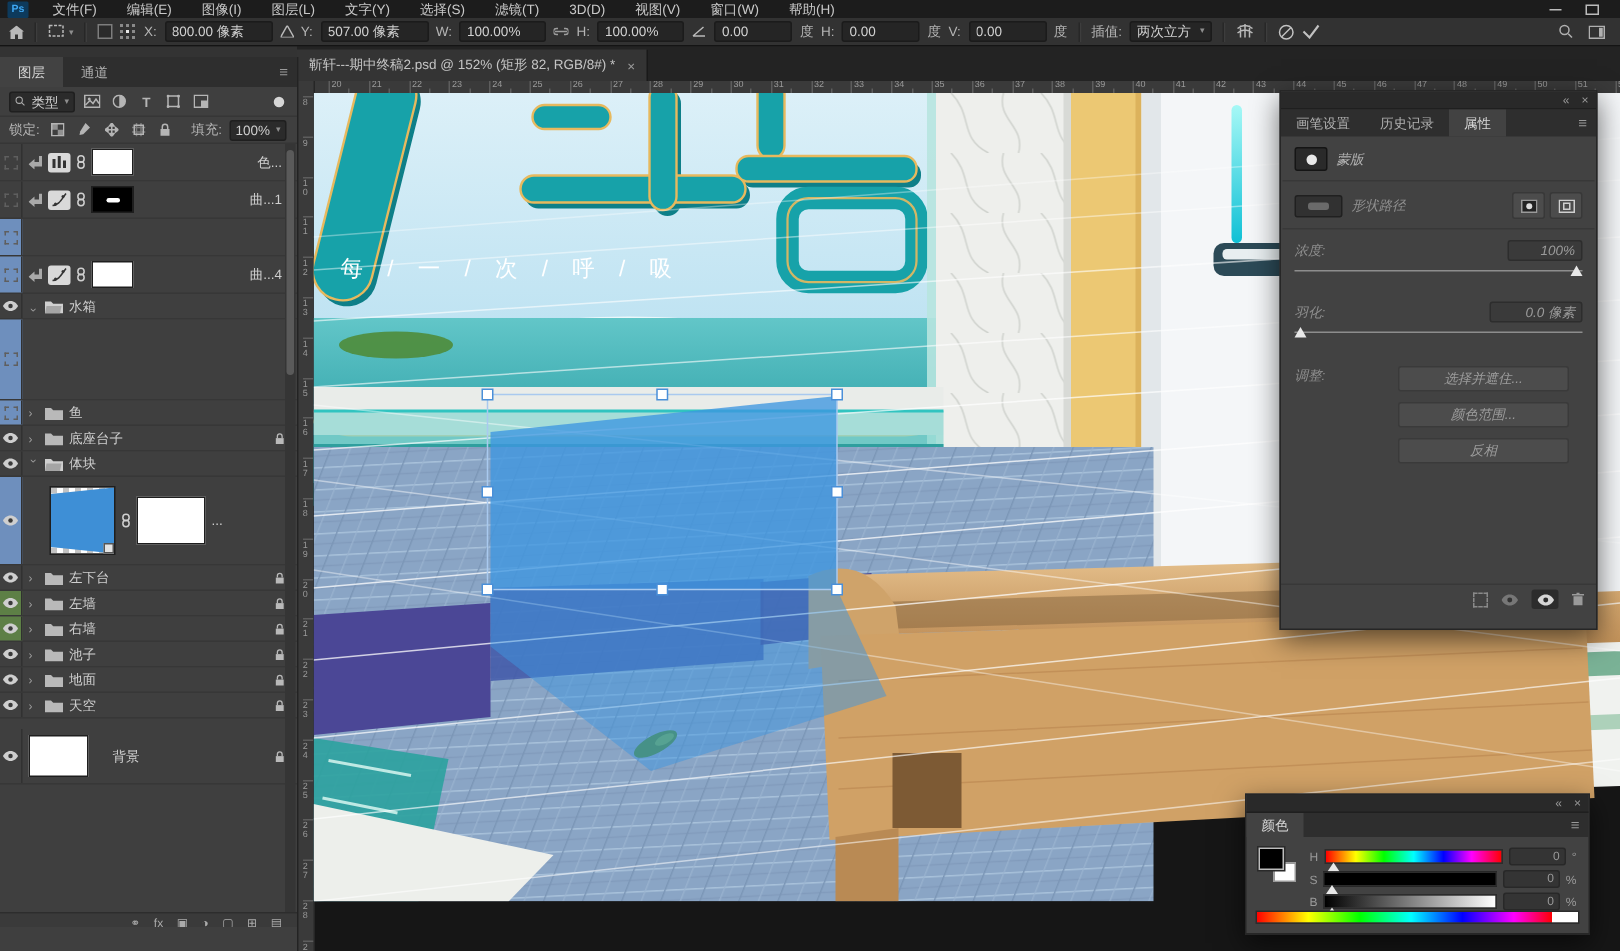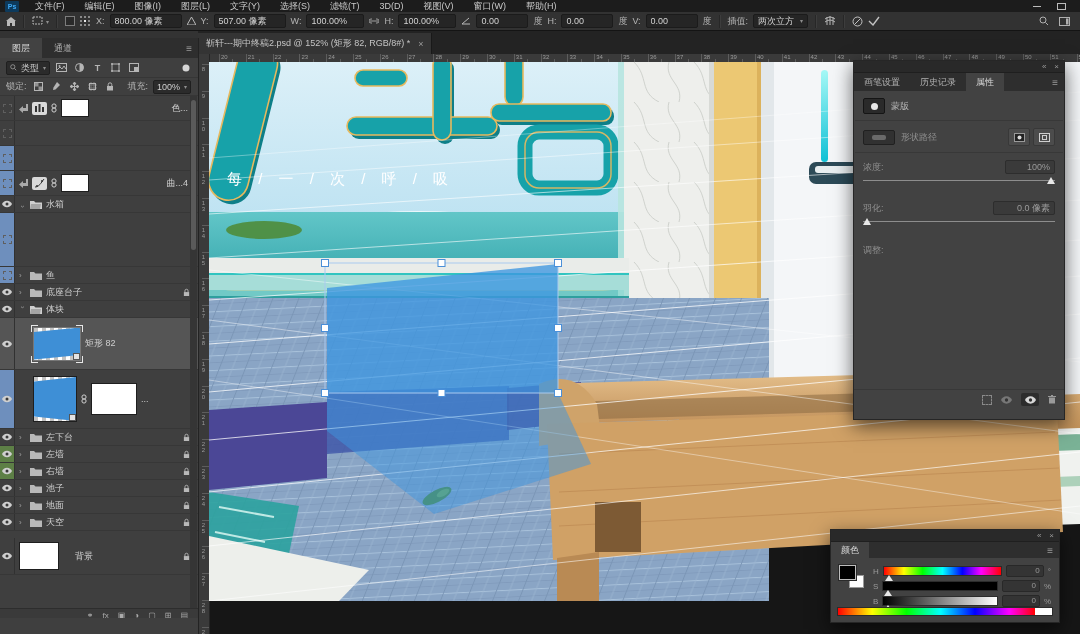--- a/index.html
+++ b/index.html
@@ -81,21 +81,21 @@
   .badge{position:absolute;right:0;bottom:0;width:7px;height:7px;background:#e3e3e3;border:1px solid #555;box-sizing:border-box;}
   .corner{position:absolute;width:6px;height:6px;border:1px solid #e8e8e8;}
   .scrollbar{position:absolute;right:1px;top:0;width:7px;height:512px;background:#353535;}
   .scrollthumb{position:absolute;left:1px;width:5px;border-radius:3px;background:#5a5a5a;}
   #layers-footer{height:9px;overflow:hidden;display:flex;gap:9px;justify-content:flex-end;
                  padding-right:10px;align-items:flex-start;background:#3a3a3a;}
   #layers-footer span{font-size:8px;color:#ababab;line-height:14px;}
   
   .fpanel{background:#424242;border:1px solid #262626;box-shadow:0 6px 18px rgba(0,0,0,.6);}
   #propspanel{left:853px;top:60px;width:210px;height:358px;}
-  #props-body{position:relative;height:318px;font-size:9px;color:#8f8f8f;}
+  #props-body{position:relative;height:318px;font-size:9px;color:#8f8f8f;font-style:italic;}
   .prow{display:flex;align-items:center;gap:6px;padding:7px 9px 6px 9px;}
   .pdivider{height:1px;background:#383838;margin:0 1px;}
   .maskico{width:20px;height:14px;background:#2a2a2a;border:1px solid #151515;border-radius:2px;
            display:flex;align-items:center;justify-content:center;}
   .maskico i{width:7px;height:7px;border-radius:50%;background:#e8e8e8;display:block;}
   .pathico{width:30px;height:13px;background:#313131;border:1px solid #202020;border-radius:2px;
            display:flex;align-items:center;justify-content:center;}
   .pathico i{width:14px;height:5px;background:#6a6a6a;border-radius:2px;display:block;}
   .pbtn-sq{width:20px;height:16px;background:#4c4c4c;border:1px solid #383838;border-radius:2px;
            display:flex;align-items:center;justify-content:center;margin-left:3px;}
@@ -664,49 +664,73 @@
               </svg>
             </span>
             <span class="maskthumb" style="width: 26px; height: 16px; background: rgb(255, 255, 255);"></span>
             <span class="lname" style="margin-left: auto; margin-right: 10px;">色...</span>
           </span>
         </div>
         <div class="lrow" style="height: 24px;">
           <span class="eyecell">
             <span class="noeye"></span>
           </span>
-        </div>
-        <div class="lrow" style="height: 24px;">
-          <span class="eyecell blue">
-            <span class="noeye"></span>
-          </span>
-        </div>
-        <div class="lrow" style="height: 24px;">
-          <span class="eyecell blue">
-            <span class="noeye"></span>
-          </span>
           <span class="lcontent">
             <span style="display: inline-flex; align-items: center;">
               <svg width="9" height="9" viewBox="0 0 9 9">
                 <path d="M7 0v4H4V2L0 5.5 4 9V7h5V0z" fill="#a9a9a9"></path>
               </svg>
             </span>
             <span class="adjicon">
               <svg width="11" height="10" viewBox="0 0 11 10">
                 <path d="M1 9C5 9 7 5 10 1" fill="none" stroke="#333"></path>
                 <circle cx="3" cy="8" r="1" fill="#333"></circle>
                 <circle cx="8" cy="3" r="1" fill="#333"></circle>
               </svg>
             </span>
             <span style="display: inline-flex; align-items: center;">
               <svg width="6" height="10" viewBox="0 0 6 10">
                 <circle cx="3" cy="3" r="2.1" fill="none" stroke="#cfcfcf"></circle>
                 <circle cx="3" cy="7" r="2.1" fill="none" stroke="#cfcfcf"></circle>
               </svg>
             </span>
+            <span class="maskthumb" style="width: 26px; height: 16px; background: rgb(0, 0, 0);">
+              <span style="display:block;width:9px;height:3px;background:#fff;margin:7px auto 0;border-radius:2px;"></span>
+            </span>
+            <span class="lname" style="margin-left: auto; margin-right: 10px;">曲...1</span>
+          </span>
+        </div>
+        <div class="lrow" style="height: 24px;">
+          <span class="eyecell blue">
+            <span class="noeye"></span>
+          </span>
+        </div>
+        <div class="lrow" style="height: 24px;">
+          <span class="eyecell blue">
+            <span class="noeye"></span>
+          </span>
+          <span class="lcontent">
+            <span style="display: inline-flex; align-items: center;">
+              <svg width="9" height="9" viewBox="0 0 9 9">
+                <path d="M7 0v4H4V2L0 5.5 4 9V7h5V0z" fill="#a9a9a9"></path>
+              </svg>
+            </span>
+            <span class="adjicon">
+              <svg width="11" height="10" viewBox="0 0 11 10">
+                <path d="M1 9C5 9 7 5 10 1" fill="none" stroke="#333"></path>
+                <circle cx="3" cy="8" r="1" fill="#333"></circle>
+                <circle cx="8" cy="3" r="1" fill="#333"></circle>
+              </svg>
+            </span>
+            <span style="display: inline-flex; align-items: center;">
+              <svg width="6" height="10" viewBox="0 0 6 10">
+                <circle cx="3" cy="3" r="2.1" fill="none" stroke="#cfcfcf"></circle>
+                <circle cx="3" cy="7" r="2.1" fill="none" stroke="#cfcfcf"></circle>
+              </svg>
+            </span>
             <span class="maskthumb" style="width: 26px; height: 16px; background: rgb(255, 255, 255);"></span>
             <span class="lname" style="margin-left: auto; margin-right: 10px;">曲...4</span>
           </span>
         </div>
         <div class="lrow" style="height: 16px; text-align: right;">
           <span class="eyecell">
             <svg width="10" height="8" viewBox="0 0 12 8">
               <path d="M6 0C3 0 1 2 0 4c1 2 3 4 6 4s5-2 6-4c-1-2-3-4-6-4z" fill="#cfcfcf"></path>
               <circle cx="6" cy="4" r="1.8" fill="#3a3a3a"></circle>
             </svg>
@@ -773,40 +797,20 @@
           </span>
           <span class="lcontent">
             <span class="chev" style="transform: rotate(90deg);">›</span>
             <span style="display: inline-flex; align-items: center;">
               <svg width="12" height="9" viewBox="0 0 12 9">
                 <path d="M0 1h4l1.5 1.5H12V9H0z" fill="#cfcfcf"></path>
                 <path d="M1 4h10l-1 5H0z" fill="#a5a5a5"></path>
               </svg>
             </span>
             <span class="lname">体块</span>
-          </span>
-        </div>
-        <div class="lrow selected" style="height: 51px;">
-          <span class="eyecell">
-            <svg width="10" height="8" viewBox="0 0 12 8">
-              <path d="M6 0C3 0 1 2 0 4c1 2 3 4 6 4s5-2 6-4c-1-2-3-4-6-4z" fill="#cfcfcf"></path>
-              <circle cx="6" cy="4" r="1.8" fill="#3a3a3a"></circle>
-            </svg>
-          </span>
-          <span class="lcontent">
-            <span style="width: 10px;"></span>
-            <span class="thumbwrap checker" style="width: 46px; height: 32px; border-color: rgb(119, 119, 119);">
-              <span class="bluefill" style="clip-path:polygon(0 14%,100% 0,100% 86%,0 100%);"></span>
-              <span class="badge"></span>
-              <span class="corner" style="left:-3px;top:-3px;border-width:0;border-left:1px solid #e8e8e8;border-top:1px solid #e8e8e8;"></span>
-              <span class="corner" style="right:-3px;top:-3px;border-width:0;border-right:1px solid #e8e8e8;border-top:1px solid #e8e8e8;"></span>
-              <span class="corner" style="left:-3px;bottom:-3px;border-width:0;border-left:1px solid #e8e8e8;border-bottom:1px solid #e8e8e8;"></span>
-              <span class="corner" style="right:-3px;bottom:-3px;border-width:0;border-right:1px solid #e8e8e8;border-bottom:1px solid #e8e8e8;"></span>
-            </span>
-            <span class="lname">矩形 82</span>
           </span>
         </div>
         <div class="lrow" style="height: 58px;">
           <span class="eyecell blue">
             <svg width="10" height="8" viewBox="0 0 12 8">
               <path d="M6 0C3 0 1 2 0 4c1 2 3 4 6 4s5-2 6-4c-1-2-3-4-6-4z" fill="#cfcfcf"></path>
               <circle cx="6" cy="4" r="1.8" fill="#3a3a3a"></circle>
             </svg>
           </span>
           <span class="lcontent">
@@ -1047,20 +1051,25 @@
       <div class="prow" style="padding-bottom:2px;margin-top:8px;">
         <span>羽化:</span>
         <span class="pfield" style="width:52px;">0.0 像素</span>
       </div>
       <div class="slider">
         <span class="track"></span>
           <span class="thumb" style="left:0;"></span>
       </div>
       <div class="prow" style="align-items:flex-start;margin-top:10px;">
         <span>调整:</span>
+        <span class="refinebtns" id="refine-buttons">
+            <span class="refinebtn">选择并遮住...</span>
+            <span class="refinebtn">颜色范围...</span>
+            <span class="refinebtn">反相</span>
+          </span>
       </div>
       <div id="props-footer">
         <span class="dashsq"></span>
         <span>
           <svg width="11" height="8" viewBox="0 0 12 8">
               <path d="M6 0C3 0 1 2 0 4c1 2 3 4 6 4s5-2 6-4c-1-2-3-4-6-4z" fill="#777"></path>
               <circle cx="6" cy="4" r="1.8" fill="#333"></circle>
             </svg>
           </span>
         <span class="eyepill">

